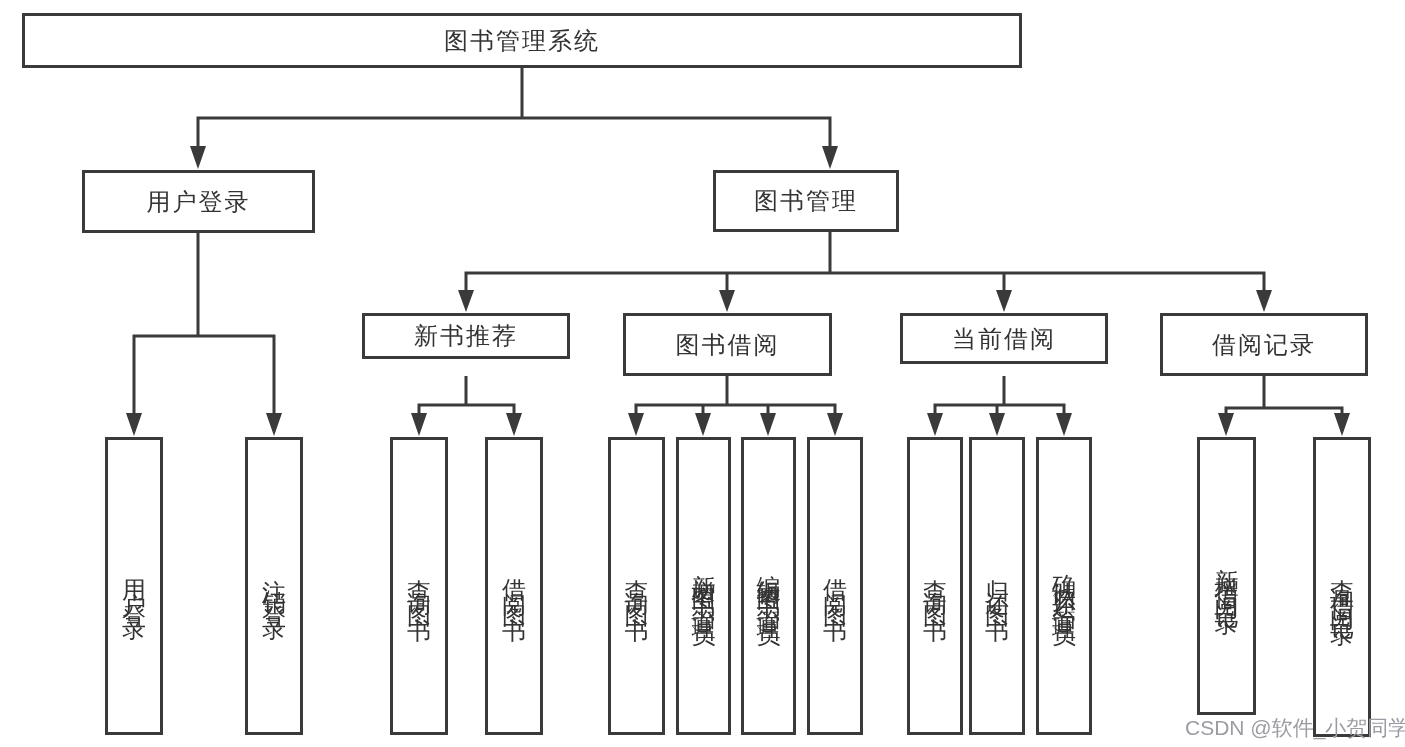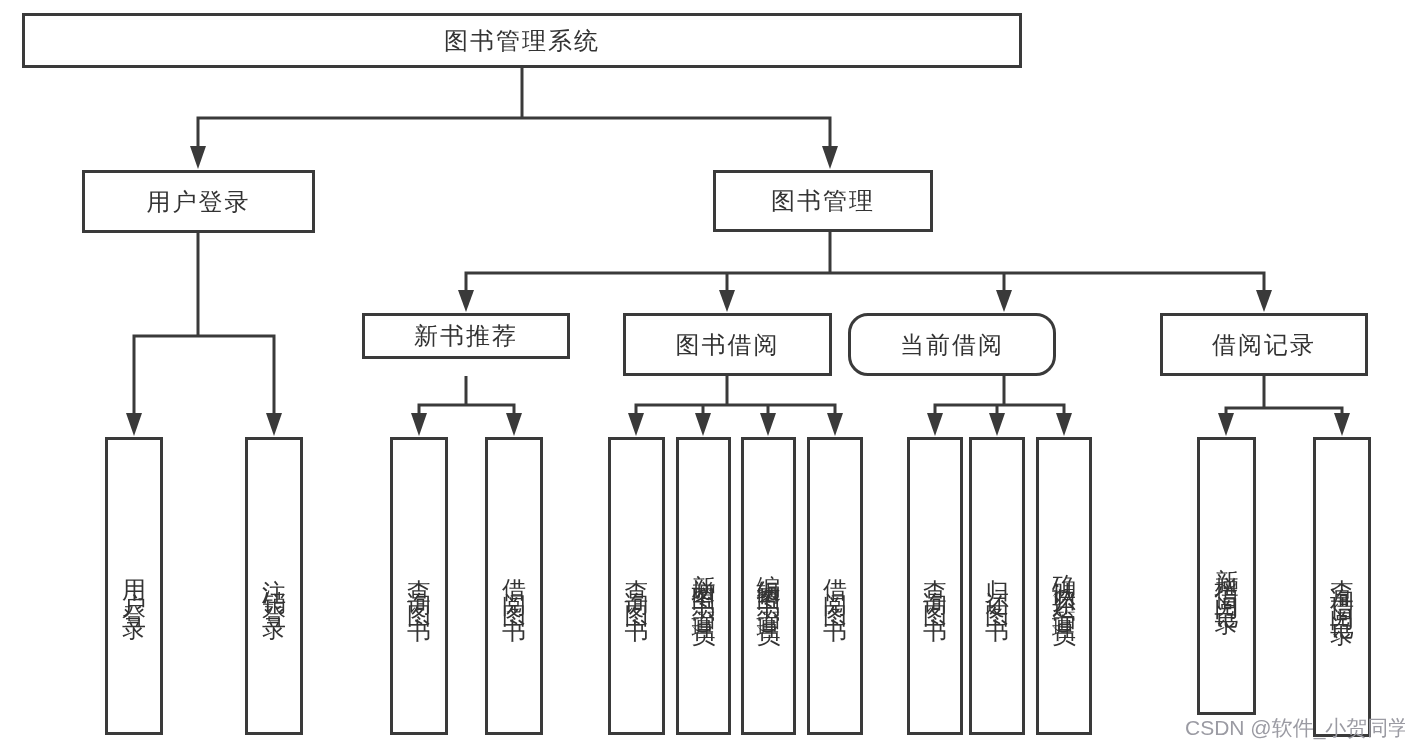--- a/index.html
+++ b/index.html
@@ -110,25 +110,25 @@
       <polygon points="989,413 1005,413 997,436"></polygon>
       <polygon points="1056,413 1072,413 1064,436"></polygon>
       <polygon points="1218,413 1234,413 1226,436"></polygon>
       <polygon points="1334,413 1350,413 1342,436"></polygon>
     </g>
   </svg>
 
   <div class="node" style="left:22px; top:13px; width:1000px; height:55px;">图书管理系统</div>
 
   <div class="node" style="left:82px; top:170px; width:233px; height:63px;">用户登录</div>
-  <div class="node" style="left:713px; top:170px; width:220px; height:62px;">图书管理</div>
+  <div class="node" style="left:713px; top:170px; width:186px; height:62px;">图书管理</div>
 
   <div class="node" style="left:362px; top:313px; width:208px; height:46px;">新书推荐</div>
   <div class="node" style="left:623px; top:313px; width:209px; height:63px;">图书借阅</div>
-  <div class="node" style="left:848px; top:313px; width:208px; height:63px;border-radius:20px;">当前借阅</div>
+  <div class="node" style="left:900px; top:313px; width:208px; height:51px;">当前借阅</div>
   <div class="node" style="left:1160px; top:313px; width:208px; height:63px;">借阅记录</div>
 
   <div class="node v len-short" style="left:105px; top:437px; width:58px; height:298px;">用户登录</div>
   <div class="node v len-short" style="left:245px; top:437px; width:58px; height:298px;">注销登录</div>
 
   <div class="node v len-short" style="left:390px; top:437px; width:58px; height:298px;">查询图书</div>
   <div class="node v len-short" style="left:485px; top:437px; width:58px; height:298px;">借阅图书</div>
 
   <div class="node v len-short" style="left:608px; top:437px; width:57px; height:298px;">查询图书</div>
   <div class="node v len-long" style="left:676px; top:437px; width:55px; height:298px;">新增图书（管理员）</div>

